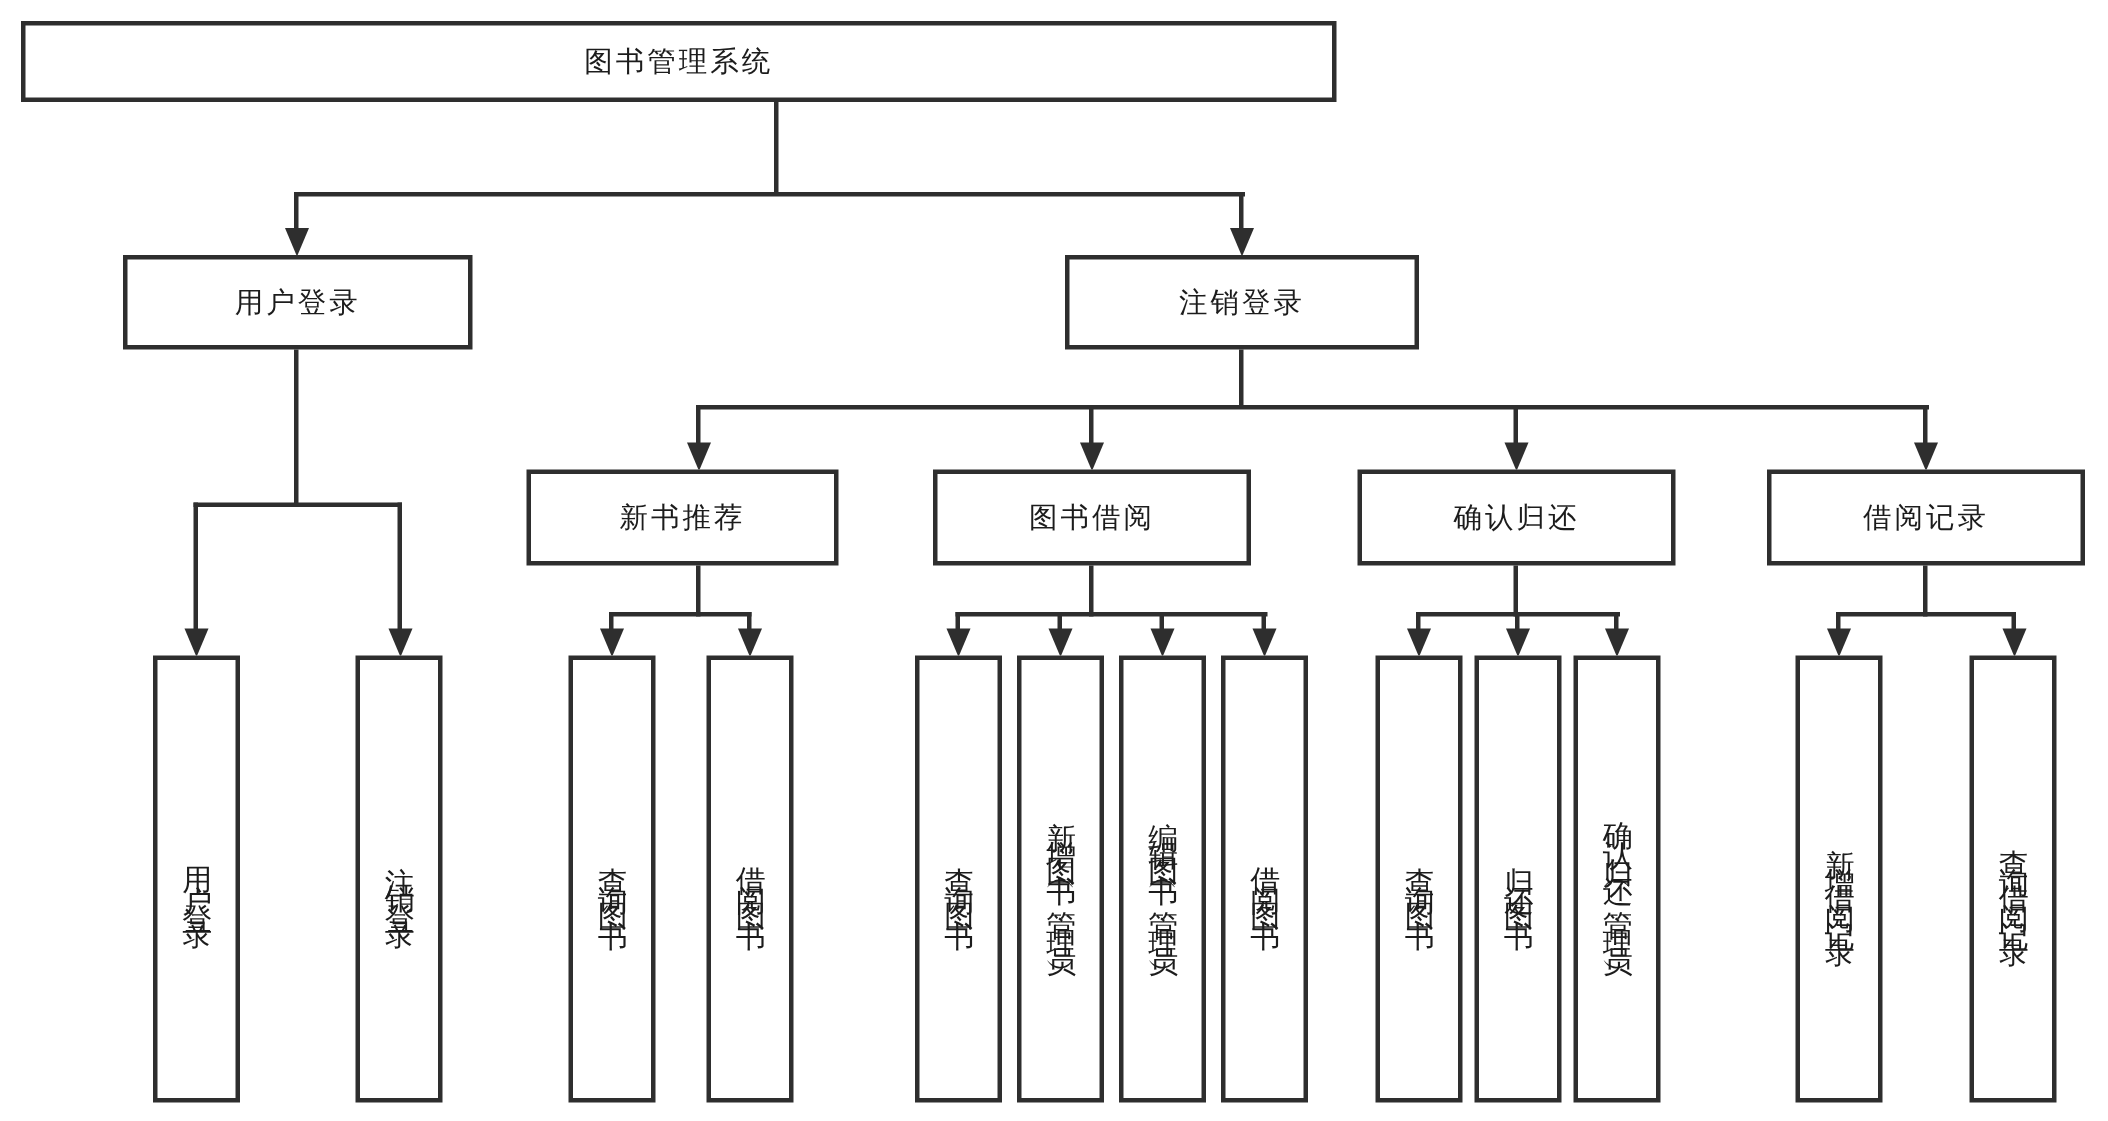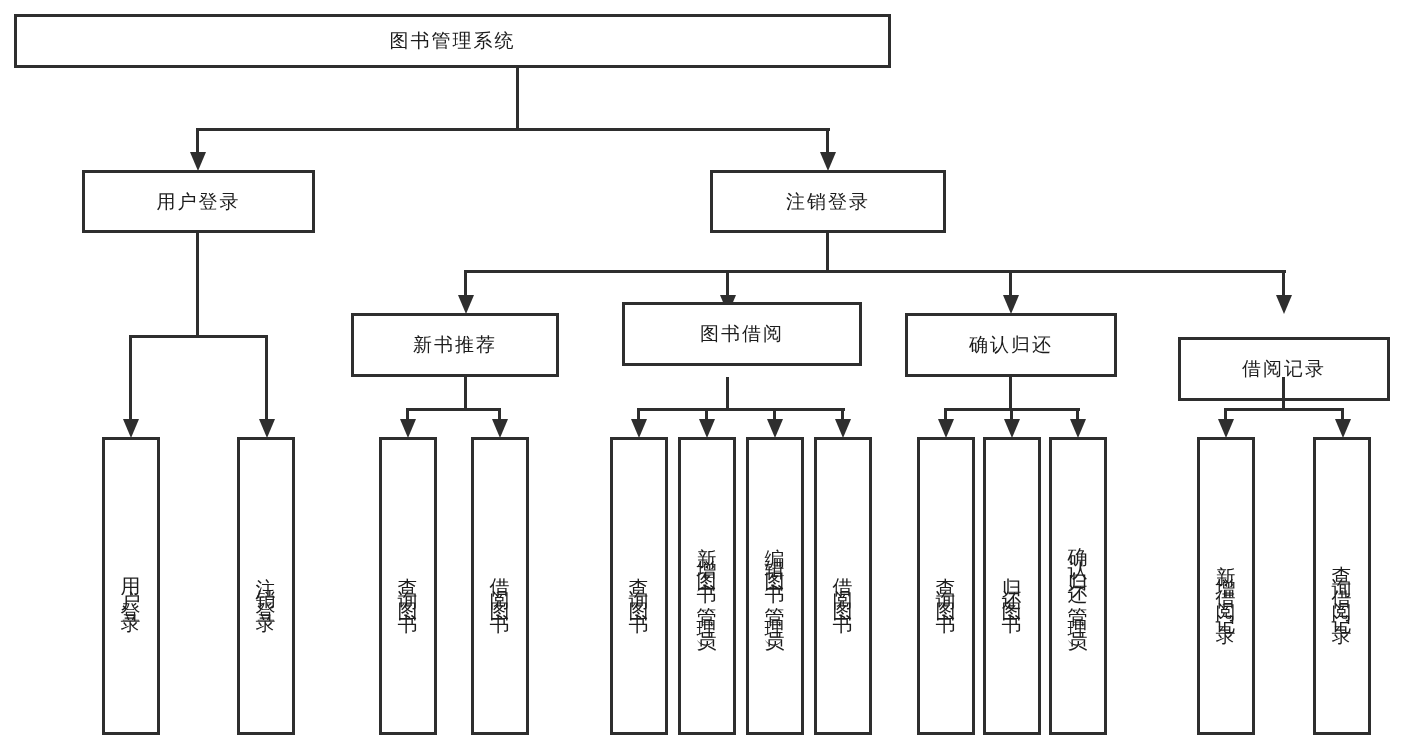--- a/index.html
+++ b/index.html
@@ -60,23 +60,23 @@
   <div class="vline" style="left:464px; top:270px; height:30px;"></div>
   <div class="arrow" style="left:458px; top:295px;"></div>
   <div class="vline" style="left:726px; top:270px; height:30px;"></div>
   <div class="arrow" style="left:720px; top:295px;"></div>
   <div class="vline" style="left:1009px; top:270px; height:30px;"></div>
   <div class="arrow" style="left:1003px; top:295px;"></div>
   <div class="vline" style="left:1282px; top:270px; height:30px;"></div>
   <div class="arrow" style="left:1276px; top:295px;"></div>
 
   <div class="box" style="left:351px; top:313px; width:208px; height:64px;">新书推荐</div>
-  <div class="box" style="left:622px; top:302px; width:240px; height:64px;">图书借阅</div>
+  <div class="box" style="left:622px; top:313px; width:212px; height:64px;">图书借阅</div>
   <div class="box" style="left:905px; top:313px; width:212px; height:64px;">确认归还</div>
-  <div class="box" style="left:1178px; top:313px; width:212px; height:64px;margin-top:24px;">借阅记录</div>
+  <div class="box" style="left:1178px; top:313px; width:212px; height:64px;">借阅记录</div>
 
   <div class="vline" style="left:464px; top:377px; height:34px;"></div>
   <div class="hline" style="left:406px; top:408px; width:95px;"></div>
   <div class="vline" style="left:406px; top:408px; height:16px;"></div>
   <div class="arrow" style="left:400px; top:419px;"></div>
   <div class="vline" style="left:498px; top:408px; height:16px;"></div>
   <div class="arrow" style="left:492px; top:419px;"></div>
 
   <div class="vline" style="left:726px; top:377px; height:34px;"></div>
   <div class="hline" style="left:637px; top:408px; width:208px;"></div>

